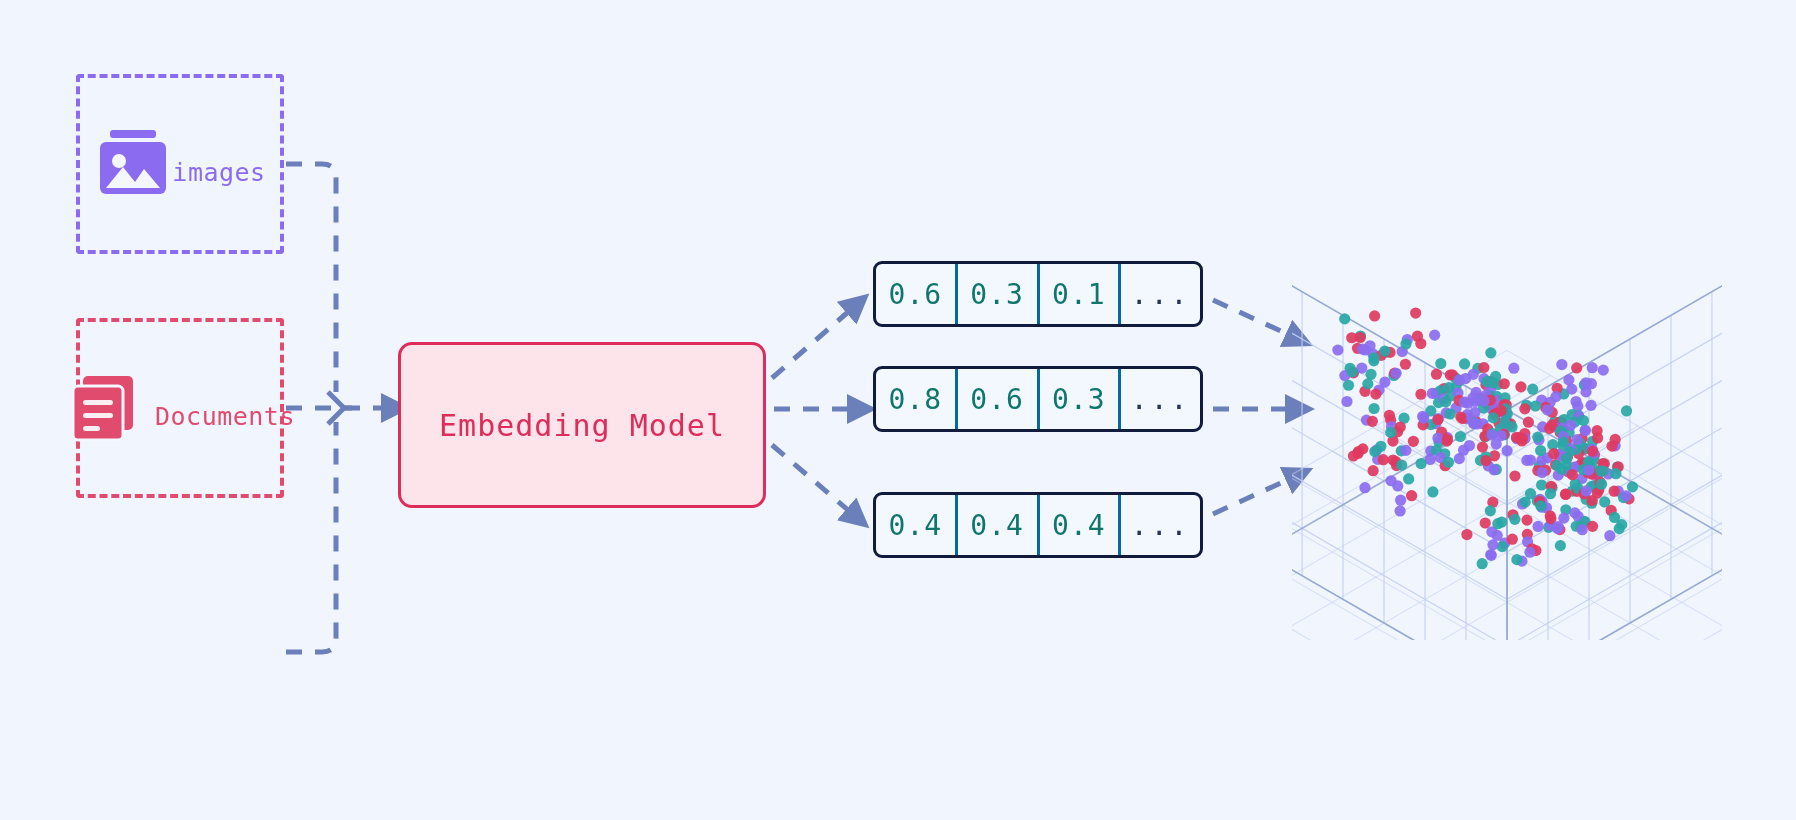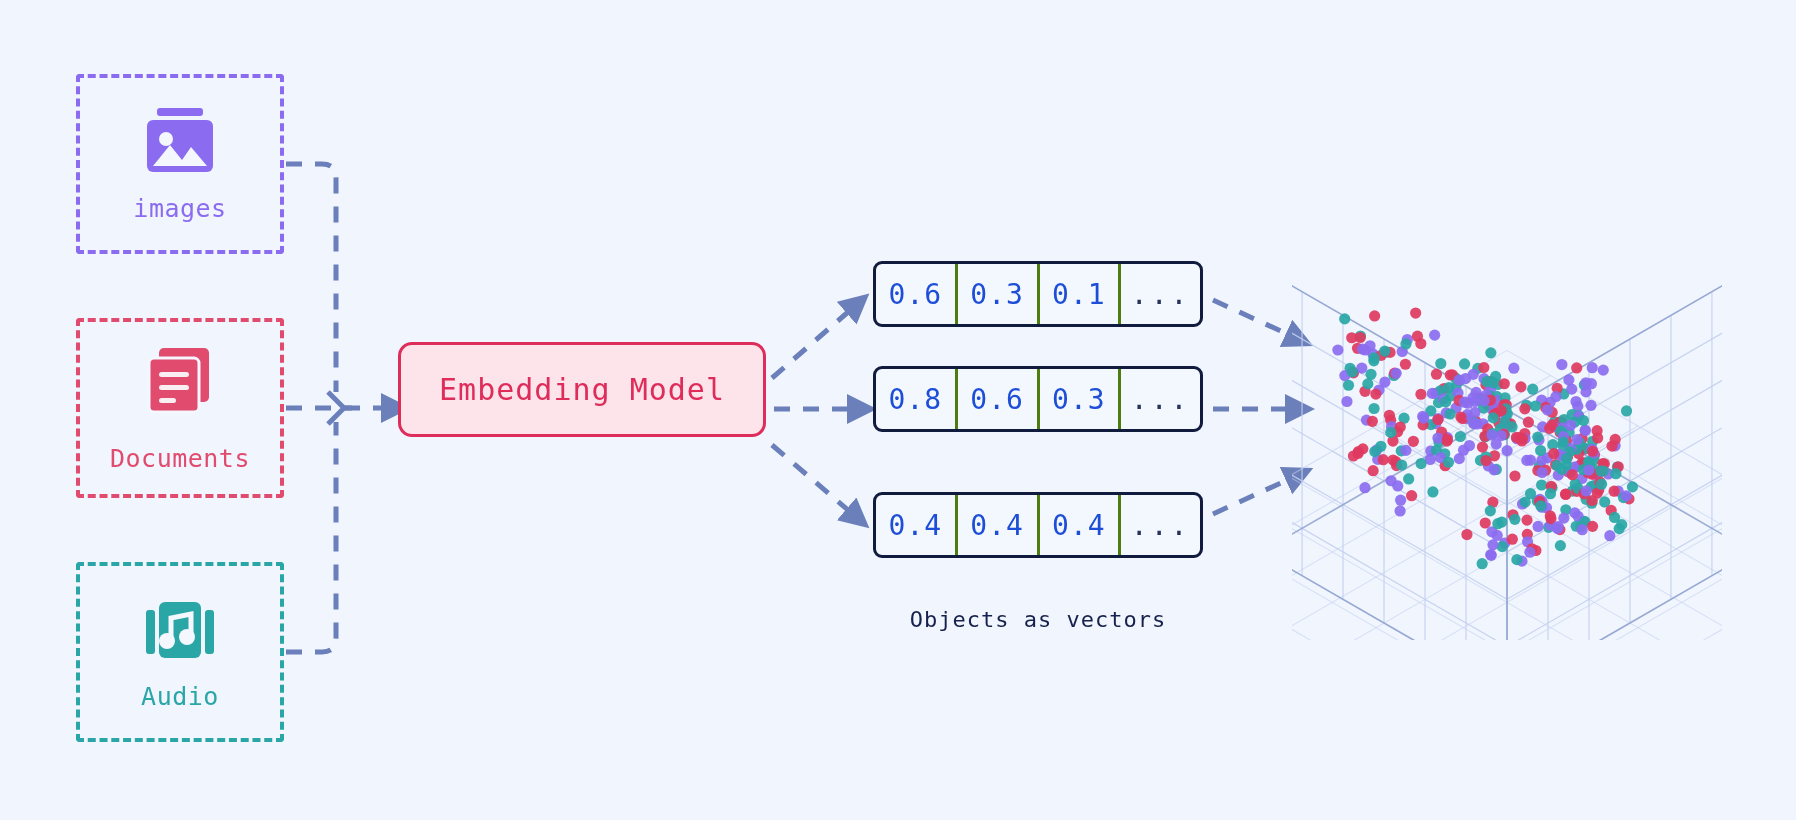--- a/index.html
+++ b/index.html
@@ -27,21 +27,21 @@
   
   .src-box {
     position: absolute;
     width: 208px;
     height: 180px;
     border-width: 4px;
     border-style: dashed;
     border-radius: 4px;
     box-sizing: border-box;
     display: flex;
-    flex-direction: column;
+    flex-direction: row;
     align-items: center;
     justify-content: center;
   }
   .src-box.images    { left: 76px; top: 74px;  border-color: #8b6cf0; }
   .src-box.documents { left: 76px; top: 318px; border-color: #e04b6e; gap: 12px; }
   .src-box.audio     { left: 76px; top: 562px; border-color: #2aa6a6; }
 
   .src-icon { width: 78px; height: 72px; position: relative; }
   .src-label {
     margin-top: 16px;
@@ -50,21 +50,21 @@
     white-space: nowrap;
   }
   .src-box.images    .src-label { color: #8b6cf0; }
   .src-box.documents .src-label { color: #e04b6e; }
   .src-box.audio     .src-label { color: #2aa6a6; }
 
   
   #model {
     position: absolute;
     left: 398px; top: 342px;
-    width: 368px; height: 95px;
+    width: 368px; height: 166px;
     box-sizing: border-box;
     background: #fde3ea;
     border: 3px solid #de2d5b;
     border-radius: 14px;
     display: flex;
     align-items: center;
     justify-content: center;
   }
   #model .label {
     color: #de2d5b;
@@ -88,22 +88,22 @@
   }
   .vec-row.r0 { top: 261px; }
   .vec-row.r1 { top: 366px; }
   .vec-row.r2 { top: 492px; justify-content: flex-end; }
 
   .vec-cell {
     flex: 1 1 0;
     display: flex;
     align-items: center;
     justify-content: center;
-    border-right: 3px solid #4d7c0f;
-    color: #1d4ed8;
+    border-right: 3px solid #0369a1;
+    color: #0f766e;
     font-size: 28px;
     letter-spacing: 1px;
   }
   .vec-cell:last-child { border-right: none; }
   .vec-cell.ellipsis { color: #27335c; letter-spacing: 3px; }
 
   #vectors-caption {
     position: absolute;
     left: 873px; top: 607px;
     width: 330px;
@@ -176,33 +176,20 @@
         <rect x="18" y="4" width="50" height="54" rx="5" fill="#e04b6e"></rect>
         <rect x="8" y="14" width="50" height="54" rx="5" fill="#e04b6e" stroke="#f4f7fe" stroke-width="3"></rect>
         <rect x="18" y="28" width="30" height="5" rx="2.5" fill="#f9eef1"></rect>
         <rect x="18" y="41" width="30" height="5" rx="2.5" fill="#f9eef1"></rect>
         <rect x="18" y="54" width="17" height="5" rx="2.5" fill="#f9eef1"></rect>
       </svg>
     </div>
     <div class="src-label">Documents</div>
   </div>
 
-  <div class="src-box audio">
-    <div class="src-icon">
-      <svg viewBox="0 0 78 72" width="78" height="72">
-        <rect x="5" y="16" width="9" height="44" rx="3" fill="#2aa6a6"></rect>
-        <rect x="64" y="16" width="9" height="44" rx="3" fill="#2aa6a6"></rect>
-        <rect x="18" y="8" width="42" height="56" rx="6" fill="#2aa6a6"></rect>
-        <path d="M30 46 L30 24 L50 20 L50 42" fill="none" stroke="#f4f7fe" stroke-width="5"></path>
-        <circle cx="26" cy="47" r="8" fill="#f4f7fe"></circle>
-        <circle cx="46" cy="43" r="8" fill="#f4f7fe"></circle>
-      </svg>
-    </div>
-    <div class="src-label">Audio</div>
-  </div>
 
   <div id="model">
     <div class="label">Embedding Model</div>
   </div>
 
   <div class="vec-row r0">
     <div class="vec-cell">0.6</div>
     <div class="vec-cell">0.3</div>
     <div class="vec-cell">0.1</div>
     <div class="vec-cell ellipsis">...</div>
@@ -215,21 +202,20 @@
     <div class="vec-cell ellipsis">...</div>
   </div>
 
   <div class="vec-row r2">
     <div class="vec-cell">0.4</div>
     <div class="vec-cell">0.4</div>
     <div class="vec-cell">0.4</div>
     <div class="vec-cell ellipsis">...</div>
   </div>
 
-  <div id="vectors-caption">Objects as vectors</div>
 
   <div id="cube-space">
     <svg id="cube-svg" viewBox="0 0 430 480" width="430" height="480">
         <line x1="215.00" y1="190.36" x2="-134.24" y2="392.00" stroke="#c3d0ee" stroke-width="1.1" opacity="0.55"></line>
         <line x1="215.00" y1="190.36" x2="564.24" y2="392.00" stroke="#c3d0ee" stroke-width="1.1" opacity="0.55"></line>
         <line x1="258.66" y1="215.56" x2="-90.59" y2="417.21" stroke="#c3d0ee" stroke-width="1.1" opacity="0.55"></line>
         <line x1="171.34" y1="215.56" x2="520.59" y2="417.21" stroke="#c3d0ee" stroke-width="1.1" opacity="0.55"></line>
         <line x1="302.31" y1="240.77" x2="-46.93" y2="442.41" stroke="#c3d0ee" stroke-width="1.1" opacity="0.55"></line>
         <line x1="127.69" y1="240.77" x2="476.93" y2="442.41" stroke="#c3d0ee" stroke-width="1.1" opacity="0.55"></line>
         <line x1="345.97" y1="265.98" x2="-3.28" y2="467.62" stroke="#c3d0ee" stroke-width="1.1" opacity="0.55"></line>

